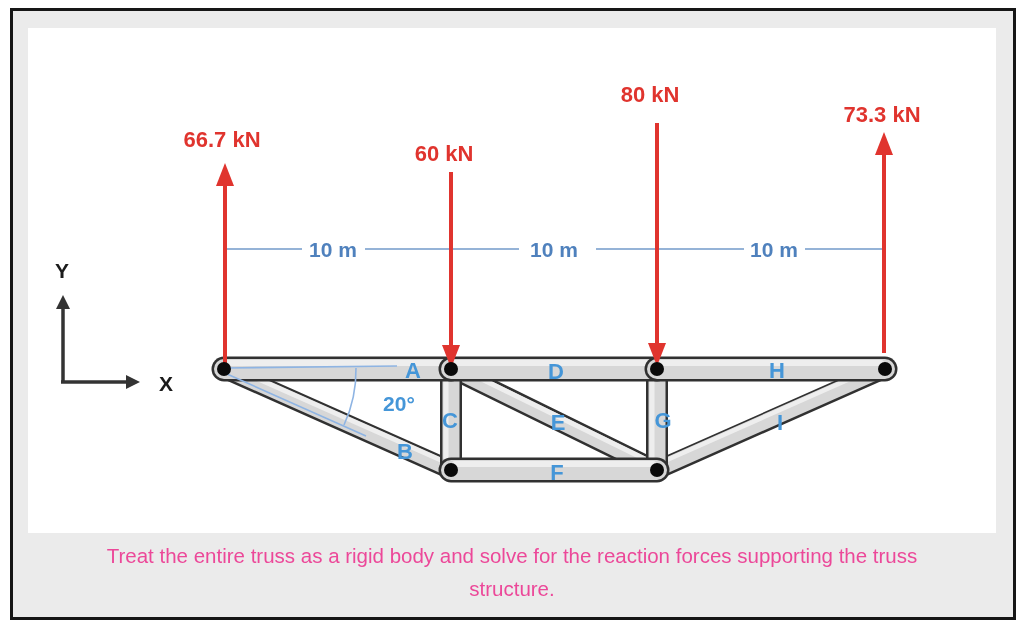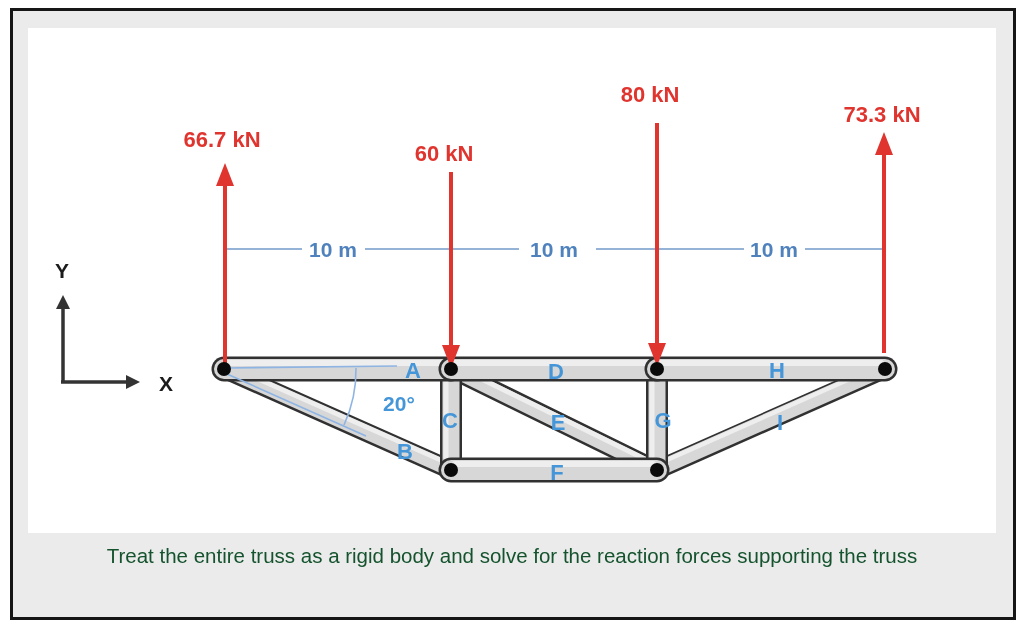--- a/index.html
+++ b/index.html
@@ -10,21 +10,21 @@
   .frame{
     position:absolute;left:10px;top:8px;width:1006px;height:612px;
     box-sizing:border-box;border:3px solid #161616;background:#ebebeb;
   }
   .panel{
     position:absolute;left:28px;top:28px;width:968px;height:505px;background:#ffffff;
   }
   .diagram-svg{position:absolute;left:0;top:0;}
   .caption{
     position:absolute;left:28px;top:539px;width:968px;
-    text-align:center;color:#14532d;font-size:20.5px;line-height:33px;
+    text-align:center;color:#ec4899;font-size:20.5px;line-height:33px;
     font-family:"Liberation Sans",sans-serif;
   }
   
   text{font-family:"Liberation Sans",sans-serif;}
   .force-label{fill:#e0342e;font-size:22px;font-weight:700;}
   .dim-label{fill:#4f81bd;font-size:21px;font-weight:700;}
   .member-label{fill:#4596d8;font-size:22px;font-weight:700;}
   .angle-label{fill:#4596d8;font-size:21px;font-weight:700;}
   .axis-label{fill:#1b1b1b;font-size:21px;font-weight:700;}
   
@@ -157,14 +157,15 @@
       <polygon class="axis-head" points="63,295 56,309 70,309"></polygon>
       <line class="axis-line" x1="61" y1="382" x2="128" y2="382"></line>
       <polygon class="axis-head" points="140,382 126,375 126,389"></polygon>
     </g>
     <text class="axis-label" x="62" y="278" text-anchor="middle">Y</text>
     <text class="axis-label" x="166" y="391" text-anchor="middle">X</text>
   </svg>
 
   <div class="caption">
     <div>Treat the entire truss as a rigid body and solve for the reaction forces supporting the truss</div>
+    <div>structure.</div>
   </div>
 </div>
 
 </body></html>

